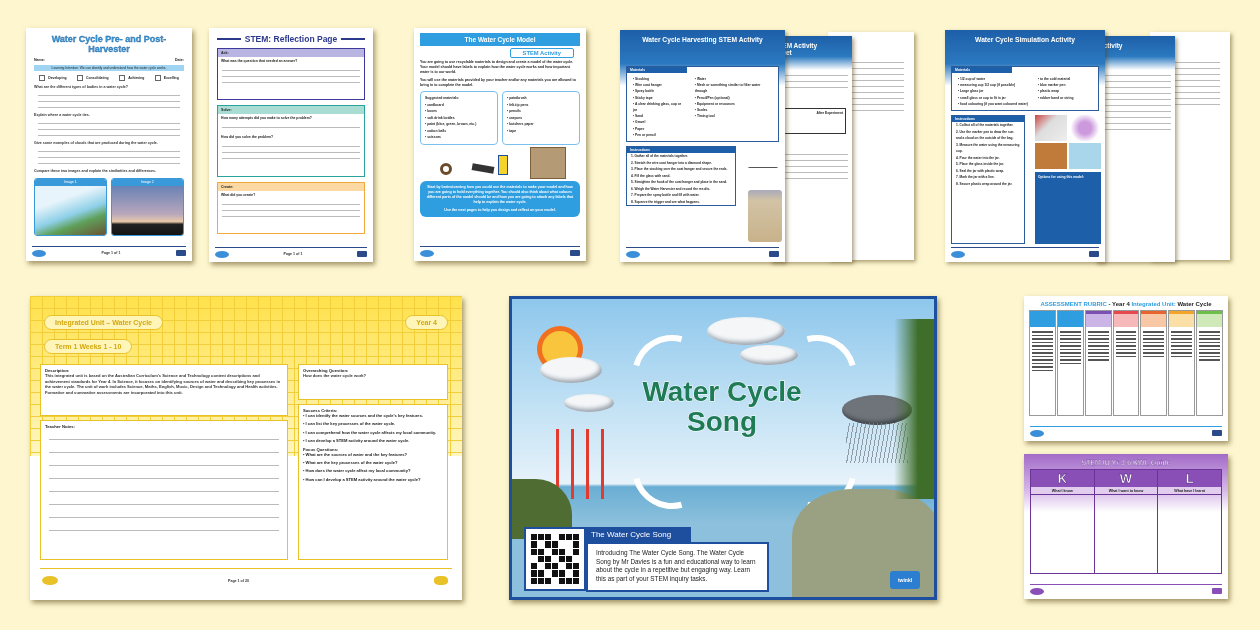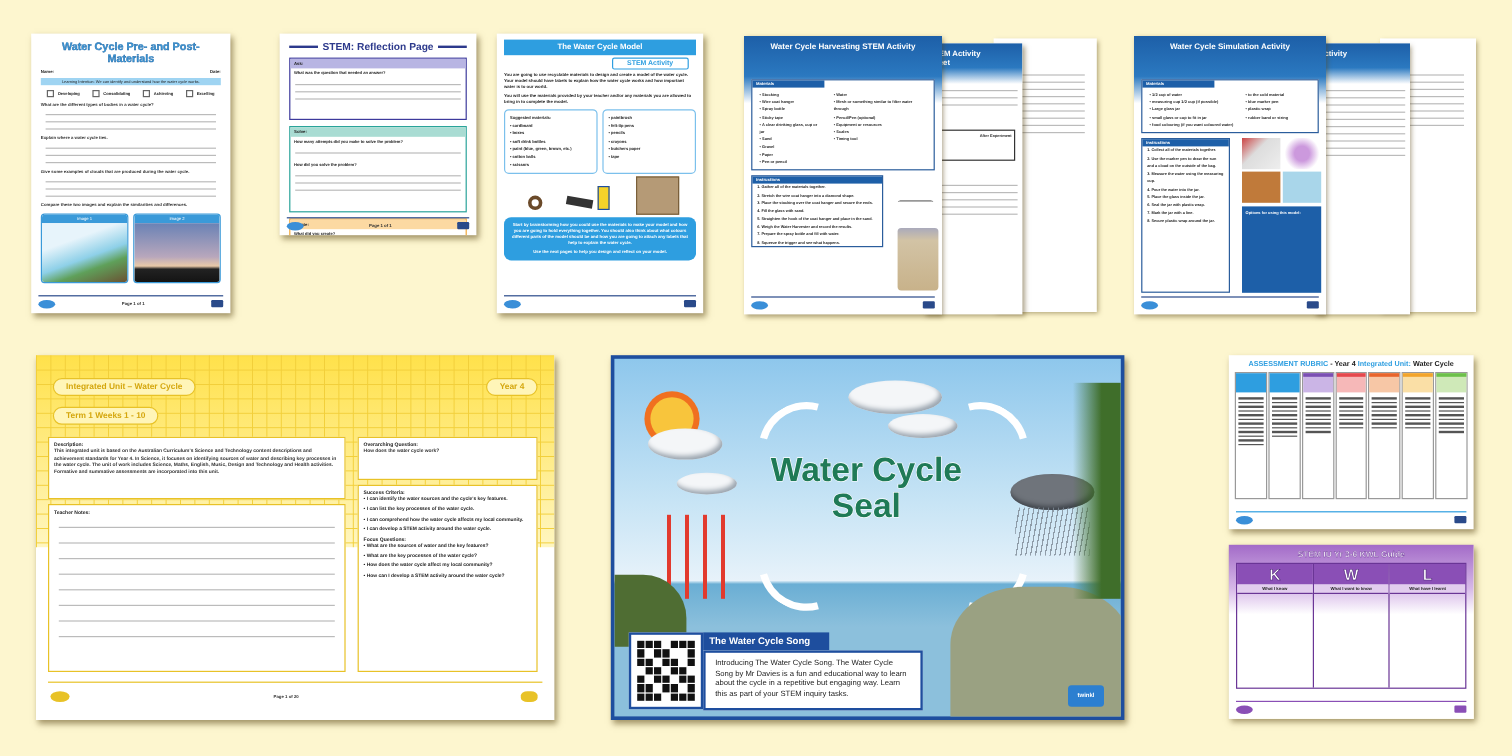--- a/index.html
+++ b/index.html
@@ -18,21 +18,21 @@
 #p1 .li{background:#9fd4f2;font-size:3.3px;text-align:center;padding:1px;margin:3px 0}
 #p1 .chk{display:flex;justify-content:space-around;margin:4px 0}
 #p1 .chk span{display:flex;align-items:center;gap:3px;font-size:3.4px;font-weight:bold}
 #p1 .chk i{display:inline-block;width:6px;height:6px;border:1px solid #666}
 #p1 .imgs{display:flex;gap:4px;margin-top:4px}
 #p1 .imgs>div{flex:1;border-radius:3px;overflow:hidden;height:58px;border:1px solid #3a9ad9}
 #p1 .imgs .h{background:#3a9ad9;color:#fff;font-size:3.5px;text-align:center;height:7px;line-height:7px}
 #p1 .im1{height:51px;background:linear-gradient(160deg,#e7f4fb 30%,#8ed0e8 55%,#5fa05a 70%,#6b4a2f 100%)}
 #p1 .im2{height:51px;background:linear-gradient(180deg,#6a82b5 0%,#b8a7bc 55%,#e9c9a8 70%,#222 75%,#111 100%)}
 
-#p2{left:233px;top:28px;width:164px;height:168px;padding:6px 8px}
+#p2{left:209px;top:28px;width:164px;height:234px;padding:6px 8px}
 #p2 .ttl{font-size:8.5px;font-weight:bold;color:#2d3a8c;text-align:center;display:flex;align-items:center;gap:4px;margin-bottom:4px}
 #p2 .ttl::before,#p2 .ttl::after{content:"";flex:1;height:1.5px;background:#2d3a8c}
 .rbox{border:1px solid;margin-bottom:5px}
 .rbox .hd{font-size:3.6px;font-weight:bold;padding:2px 3px}
 .rbox .q{font-size:3.4px;font-weight:bold;padding:2px 3px}
 
 #p3{left:414px;top:28px;width:172px;height:233px;padding:5px 6px}
 #p3 .ttl{background:#2e9ee0;color:#fff;font-size:6.5px;font-weight:bold;text-align:center;padding:3px}
 #p3 .sub{float:right;margin:2px 6px 2px 0;border:1px solid #2e9ee0;color:#2e9ee0;font-size:5.8px;font-weight:bold;padding:1px 12px;border-radius:2px}
 #p3 .txt{clear:both;font-size:3.6px;font-weight:bold;line-height:5px;margin:3px 0}
@@ -68,21 +68,21 @@
 #song .sky{position:relative;width:100%;height:100%;background:linear-gradient(180deg,#8ec7ec 0%,#c7e4f5 40%,#e7f2fa 62%,#6aaed4 63%,#8cc0dc 75%);overflow:hidden}
 #song .title{position:absolute;left:110px;top:78px;width:200px;text-align:center;color:#1f7a56;font-weight:bold;font-size:28px;line-height:30px;-webkit-text-stroke:1px #fff;paint-order:stroke}
 .cloud{position:absolute;background:#f4f6f8;border-radius:50%;box-shadow:inset -2px -3px 4px #9aa4ae}
 .arrow{position:absolute;border:6px solid #fff;border-radius:50%;border-color:#fff transparent transparent transparent}
 #song .rock{position:absolute;background:#8e9a7a;border-radius:40% 40% 0 0}
 #song .info{position:absolute;left:12px;top:228px;width:245px;height:64px;display:flex}
 #song .qr{width:62px;height:64px;background:#fff;border:2px solid #1e4e9e;padding:5px;display:grid;grid-template-columns:repeat(7,1fr);gap:1px}
 #song .qr i{background:#111}
 #song .qr i.w{background:#fff}
 #song .ib{flex:1;position:relative}
-#song .ib .h{background:#1e4e9e;color:#fff;font-size:8px;font-weight:bold;padding:3px 5px;width:105px}
+#song .ib .h{background:#1e4e9e;color:#fff;font-size:8px;font-weight:normal;padding:3px 5px;width:105px}
 #song .ib .b{background:#fff;border:2px solid #1e4e9e;font-size:6.4px;line-height:8.5px;padding:5px 8px;height:50px}
 #song .tw{position:absolute;right:14px;bottom:8px;width:30px;height:18px;background:#2c7fd0;color:#fff;font-size:5px;font-weight:bold;text-align:center;line-height:18px;border-radius:3px}
 
 #rub{left:1024px;top:296px;width:204px;height:145px;padding:5px}
 #rub .t{font-size:6px;font-weight:bold;text-align:center;margin-bottom:3px}
 #rub .grid{display:flex;gap:1px;height:106px}
 #rub .col{flex:1;border:1px solid #999;display:flex;flex-direction:column}
 #rub .col .hd{height:16px;font-size:2.8px;color:#fff;text-align:center;padding:1px}
 #rub .col .bd{flex:1;padding:2px}
 #rub .col .bd i{display:block;height:1.5px;background:#555;margin:2px 0}
@@ -92,21 +92,21 @@
 #kwl .tbl{display:flex;border:1px solid #6a3596;margin-top:3px;height:105px}
 #kwl .c{flex:1;border-right:1px solid #6a3596;display:flex;flex-direction:column}
 #kwl .c:last-child{border-right:none}
 #kwl .L{background:#8a4fb6;color:#fff;font-size:13px;font-weight:bold;text-align:center;height:17px;line-height:17px;-webkit-text-stroke:.5px #4a1f76}
 #kwl .s{background:#e2cdee;font-size:3.6px;font-weight:bold;text-align:center;height:8px;line-height:8px;border-bottom:1px solid #6a3596}
 </style>
 </head>
 <body>
 
 <div class="page" id="p1">
-  <div class="ttl">Water Cycle Pre- and Post- Materials</div>
+  <div class="ttl">Water Cycle Pre- and Post- Harvester</div>
   <div class="nm">
       <span>Name:</span>
       <span>Date:</span>
     </div>
   <div class="li">Learning Intention: We can identify and understand how the water cycle works.</div>
   <div class="chk">
     <span>
         <i></i>
         <b>Developing</b>
       </span>
@@ -435,21 +435,21 @@
     <div class="cloud" style="left:228px;top:46px;width:58px;height:20px"></div>
     <div class="cloud" style="left:330px;top:96px;width:70px;height:30px;background:#6f747b;box-shadow:inset -2px -3px 4px #3e434a"></div>
     <div style="position:absolute;left:334px;top:124px;width:62px;height:40px;background:repeating-linear-gradient(100deg,transparent 0 3px,#7c8894 3px 4px);opacity:.8"></div>
     <div style="position:absolute;left:36px;top:130px;width:60px;height:70px;background:repeating-linear-gradient(90deg,transparent 0 8px,#e23a2e 8px 11px,transparent 11px 15px)"></div>
     <div class="arrow" style="left:120px;top:36px;width:80px;height:80px;transform:rotate(-30deg)"></div>
     <div class="arrow" style="left:265px;top:36px;width:80px;height:80px;transform:rotate(30deg)"></div>
     <div class="arrow" style="left:265px;top:130px;width:80px;height:80px;transform:rotate(150deg)"></div>
     <div class="arrow" style="left:120px;top:130px;width:80px;height:80px;transform:rotate(-150deg)"></div>
     <div class="title">
       <div>Water Cycle</div>
-      <div>Seal</div>
+      <div>Song</div>
     </div>
     <div class="rock" style="left:280px;top:190px;width:150px;height:120px;background:#9aa182"></div>
     <div style="position:absolute;right:0;top:20px;width:40px;height:180px;background:linear-gradient(90deg,transparent,#3f6e2a 60%)"></div>
     <div style="position:absolute;left:0;top:180px;width:60px;height:60px;background:#4f6d33;border-radius:0 60% 0 0"></div>
     <div class="info">
       <div class="qr">
         <i></i>
           <i></i>
           <i></i>
           <i class="w"></i>

